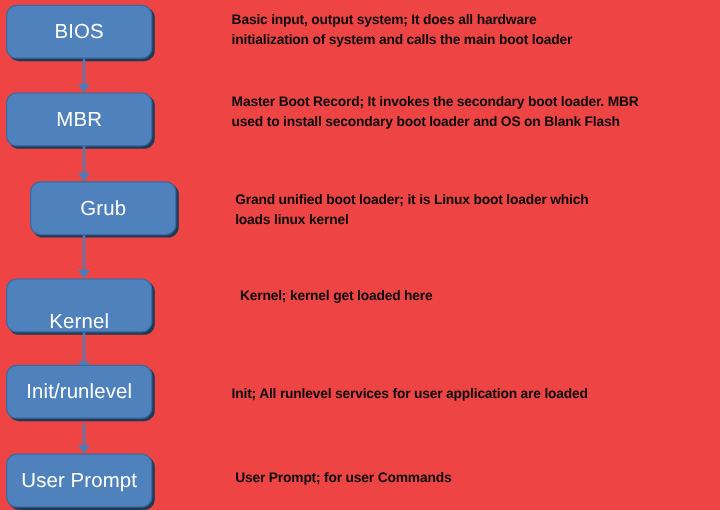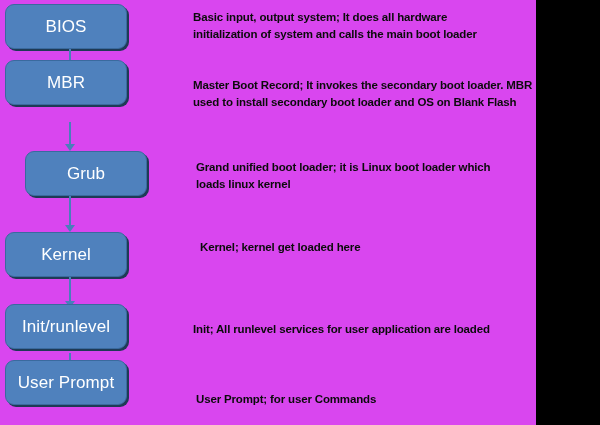--- a/index.html
+++ b/index.html
@@ -2,23 +2,23 @@
 <html><head>
 <meta charset="utf-8">
 <style>
   html, body {
     margin: 0;
     padding: 0;
     background: #000000;
   }
   #canvas {
     position: relative;
-    width: 536px;
+    width: 600px;
     height: 425px;
-    background: #d946ef;
+    background: #ef4444;
     overflow: hidden;
     font-family: "Liberation Sans", sans-serif;
   }
 
   
   .flow-box {
     position: absolute;
     left: 5px;
     width: 122px;
     height: 45px;
@@ -34,25 +34,25 @@
   .flow-box .box-label {
     color: #FFFFFF;
     font-size: 17px;
     font-weight: 400;
     line-height: 1;
     letter-spacing: 0.1px;
     white-space: nowrap;
   }
 
   .box-bios      { top: 4px; }
-  .box-mbr       { top: 60px; }
+  .box-mbr       { top: 77px; }
   .box-grub      { top: 151px; margin-left: 20px; }
-  .box-kernel    { top: 232px; }
+  .box-kernel    { top: 232px; align-items: flex-end; }
   .box-init      { top: 304px; }
-  .box-prompt    { top: 360px; }
+  .box-prompt    { top: 378px; }
 
   
   .connector {
     position: absolute;
     left: 65px;
     width: 11px;
   }
   .connector .shaft {
     position: absolute;
     left: 4px;

